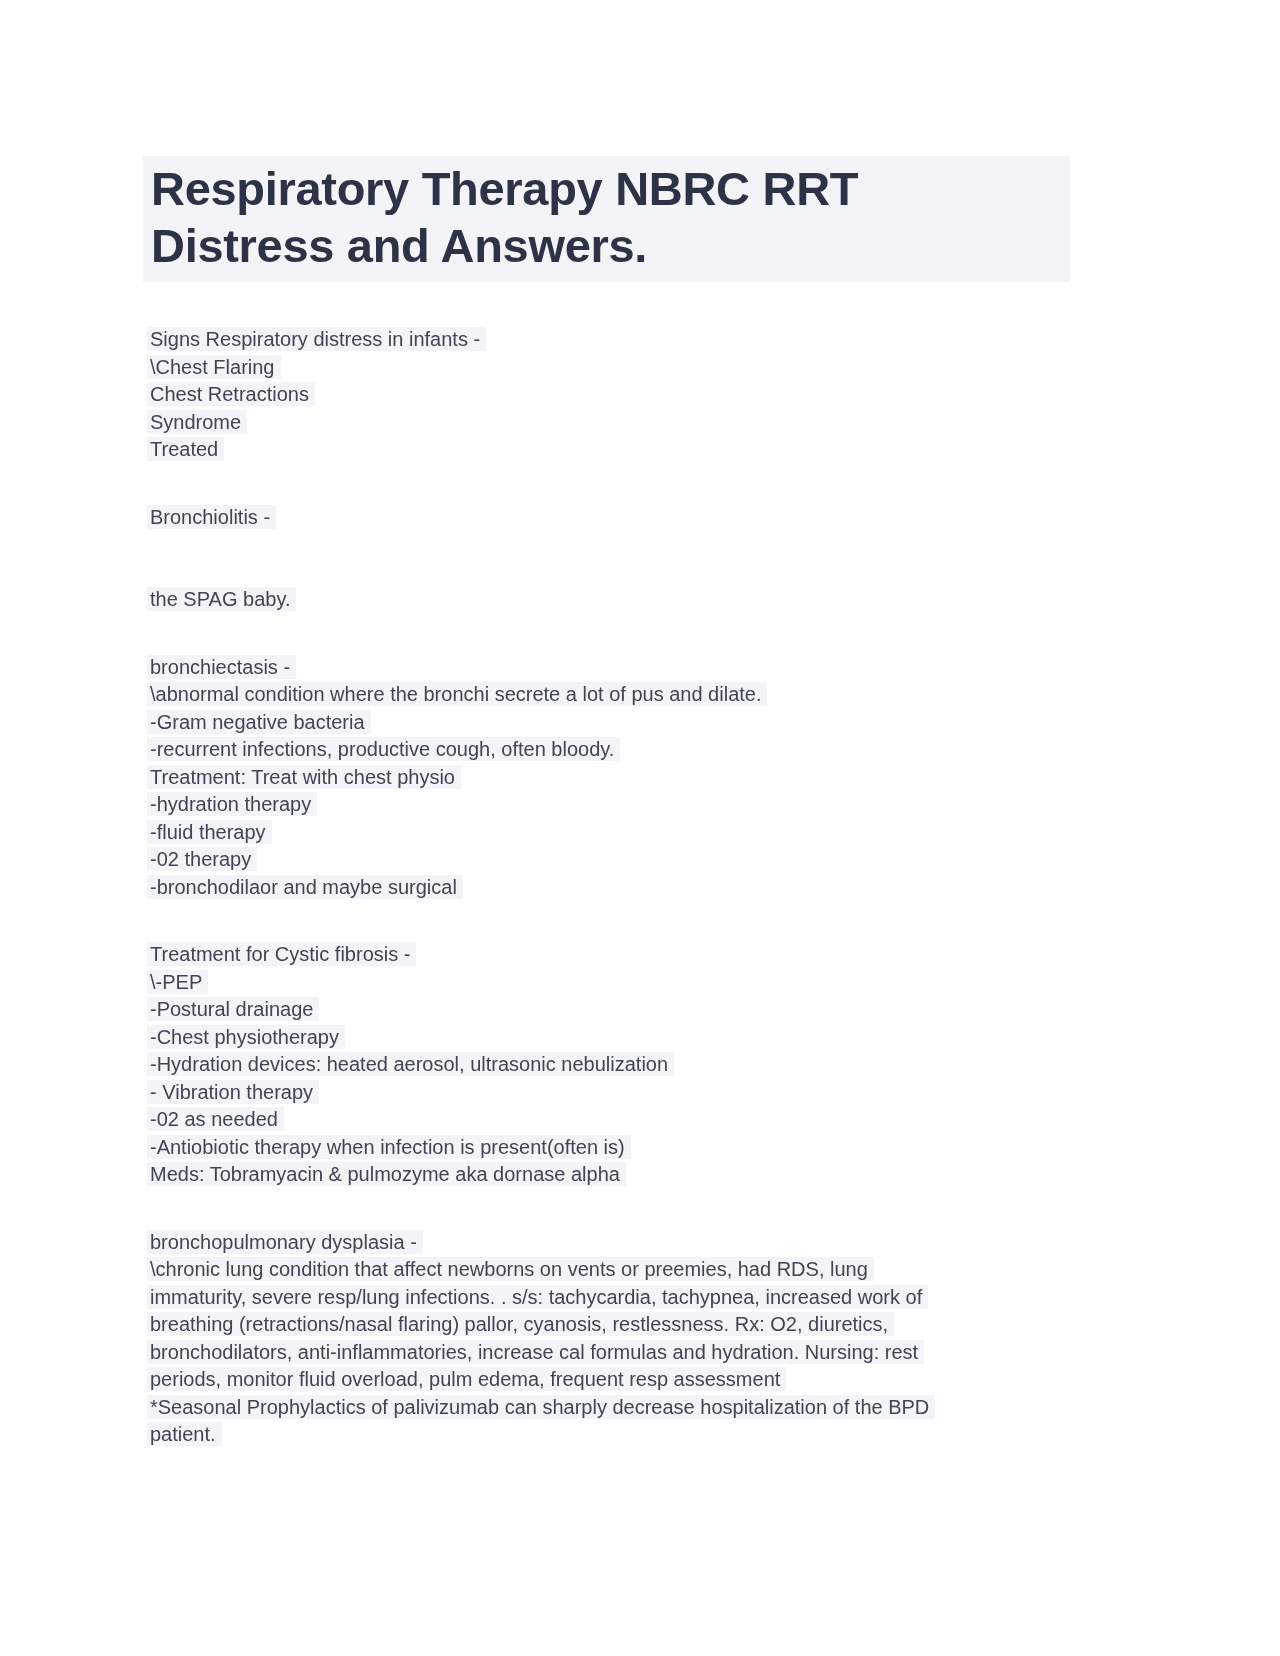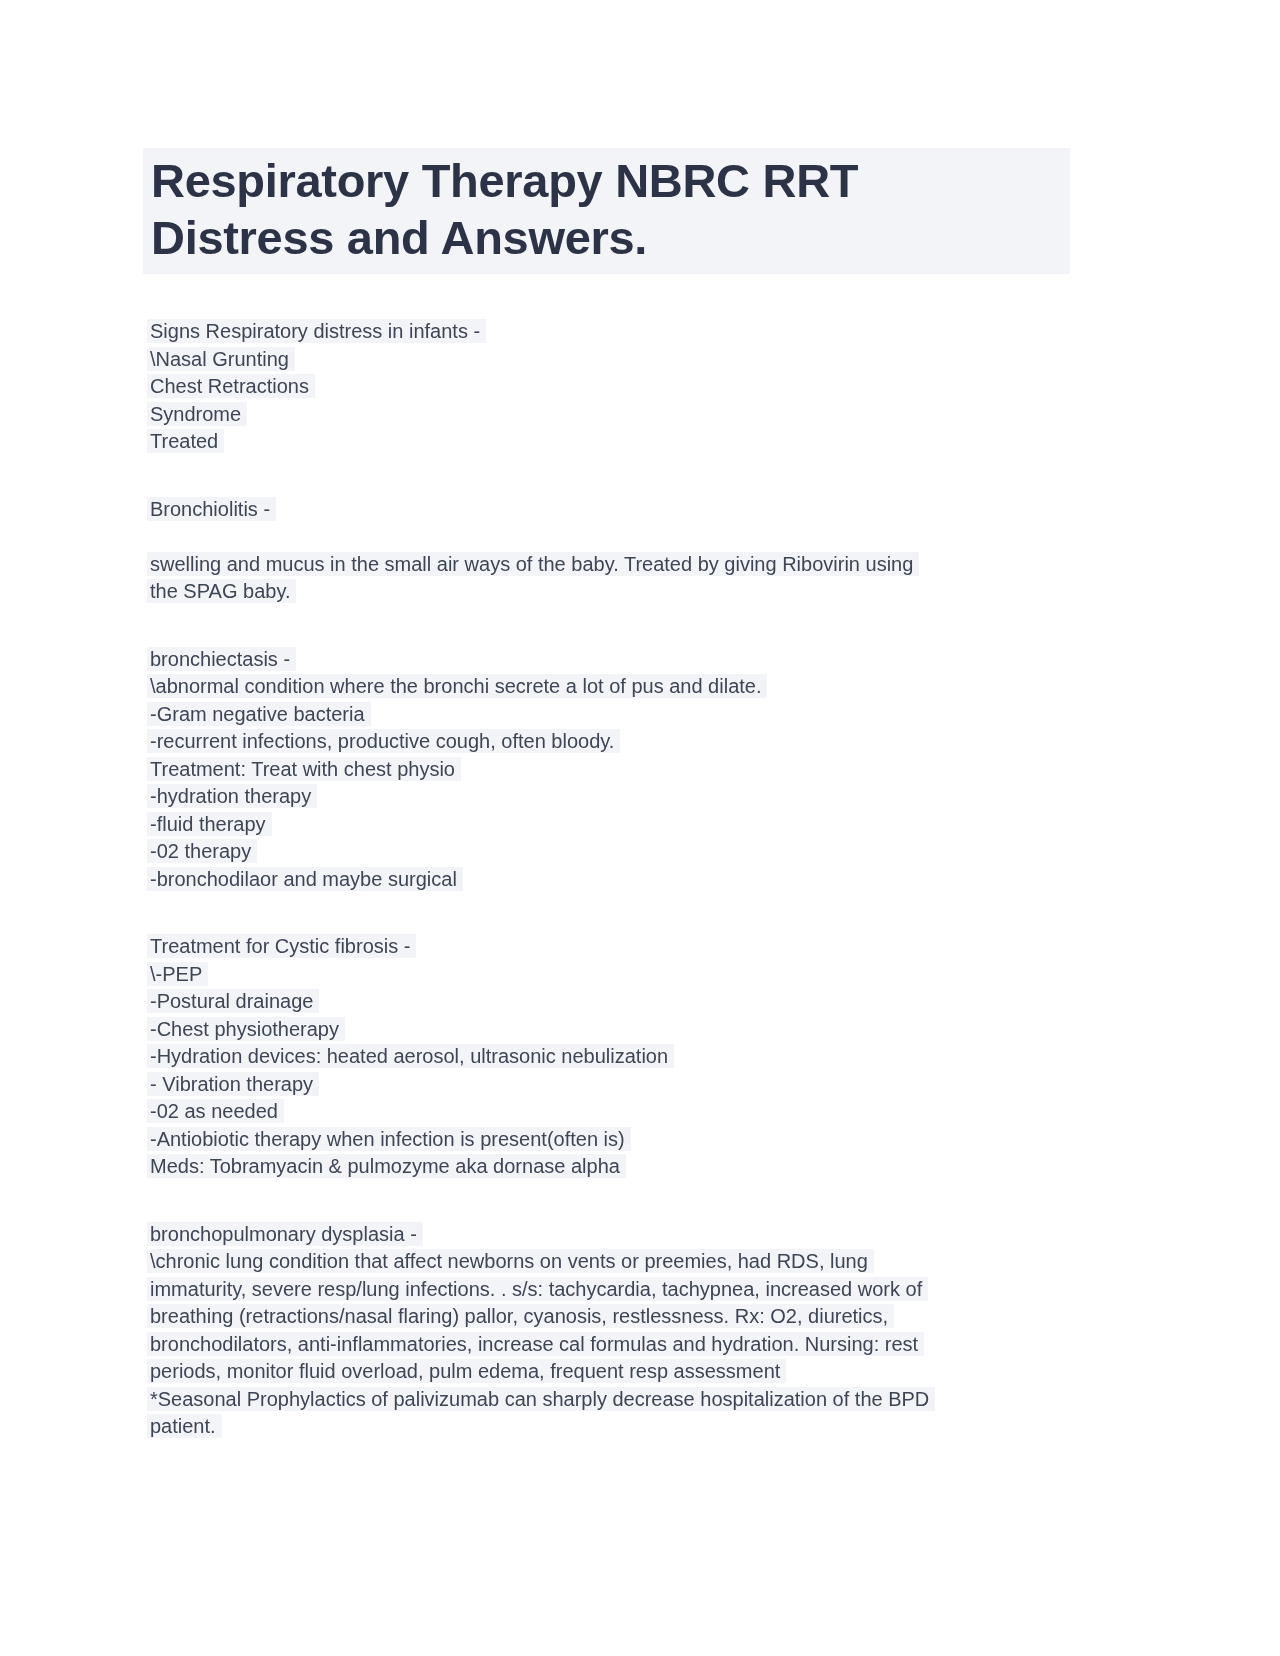--- a/index.html
+++ b/index.html
@@ -13,21 +13,21 @@
     height:1656px;
     background:#ffffff;
     font-family:"Liberation Sans","DejaVu Sans",sans-serif;
     overflow:hidden;
   }
   .page{
     box-sizing:border-box;
     padding:148px 110px 0 143px;
   }
   .doc-title{
-    margin:0 0 44px 0;
+    margin:8px 0 44px 0;
     width:927px;
     box-sizing:border-box;
     padding:4px 10px 8px 8px;
     background:var(--hl);
     color:var(--title-color);
     font-size:47px;
     line-height:57px;
     font-weight:700;
     letter-spacing:-0.3px;
   }
@@ -46,19 +46,19 @@
     background:var(--hl);
     padding:1px 6px 1px 3px;
   }
 </style>
 </head>
 <body>
 
 <div class="page">
   <h1 class="doc-title"><span>Respiratory Therapy NBRC RRT</span><br><span>Distress and Answers.</span></h1>
   <div class="doc-body">
-      <div class="para"><span class="hl">Signs Respiratory distress in infants -</span><br><span class="hl">\Nasal Grunting</span><br><span class="hl">Chest Retractions</span><br><span class="hl">Syndrome</span><br><span class="hl">Treated</span></div>
-      <div class="para"><span class="hl">Bronchiolitis -</span><br><br><span class="hl">swelling and mucus in the small air ways of the baby. Treated by giving Ribovirin using</span><br><span class="hl">the SPAG baby.</span></div>
+      <div class="para"><span class="hl">Signs Respiratory distress in infants -</span><br><span class="hl">\Chest Flaring</span><br><span class="hl">Chest Retractions</span><br><span class="hl">Syndrome</span><br><span class="hl">Treated</span></div>
+      <div class="para"><span class="hl">Bronchiolitis -</span><br><br><br><span class="hl">the SPAG baby.</span></div>
       <div class="para"><span class="hl">bronchiectasis -</span><br><span class="hl">\abnormal condition where the bronchi secrete a lot of pus and dilate.</span><br><span class="hl">-Gram negative bacteria</span><br><span class="hl">-recurrent infections, productive cough, often bloody.</span><br><span class="hl">Treatment: Treat with chest physio</span><br><span class="hl">-hydration therapy</span><br><span class="hl">-fluid therapy</span><br><span class="hl">-02 therapy</span><br><span class="hl">-bronchodilaor and maybe surgical</span></div>
       <div class="para"><span class="hl">Treatment for Cystic fibrosis -</span><br><span class="hl">\-PEP</span><br><span class="hl">-Postural drainage</span><br><span class="hl">-Chest physiotherapy</span><br><span class="hl">-Hydration devices: heated aerosol, ultrasonic nebulization</span><br><span class="hl">- Vibration therapy</span><br><span class="hl">-02 as needed</span><br><span class="hl">-Antiobiotic therapy when infection is present(often is)</span><br><span class="hl">Meds: Tobramyacin &amp; pulmozyme aka dornase alpha</span></div>
       <div class="para"><span class="hl">bronchopulmonary dysplasia -</span><br><span class="hl">\chronic lung condition that affect newborns on vents or preemies, had RDS, lung</span><br><span class="hl">immaturity, severe resp/lung infections. . s/s: tachycardia, tachypnea, increased work of</span><br><span class="hl">breathing (retractions/nasal flaring) pallor, cyanosis, restlessness. Rx: O2, diuretics,</span><br><span class="hl">bronchodilators, anti-inflammatories, increase cal formulas and hydration. Nursing: rest</span><br><span class="hl">periods, monitor fluid overload, pulm edema, frequent resp assessment</span><br><span class="hl">*Seasonal Prophylactics of palivizumab can sharply decrease hospitalization of the BPD</span><br><span class="hl">patient.</span></div>
     </div>
 </div>
 
 </body></html>

